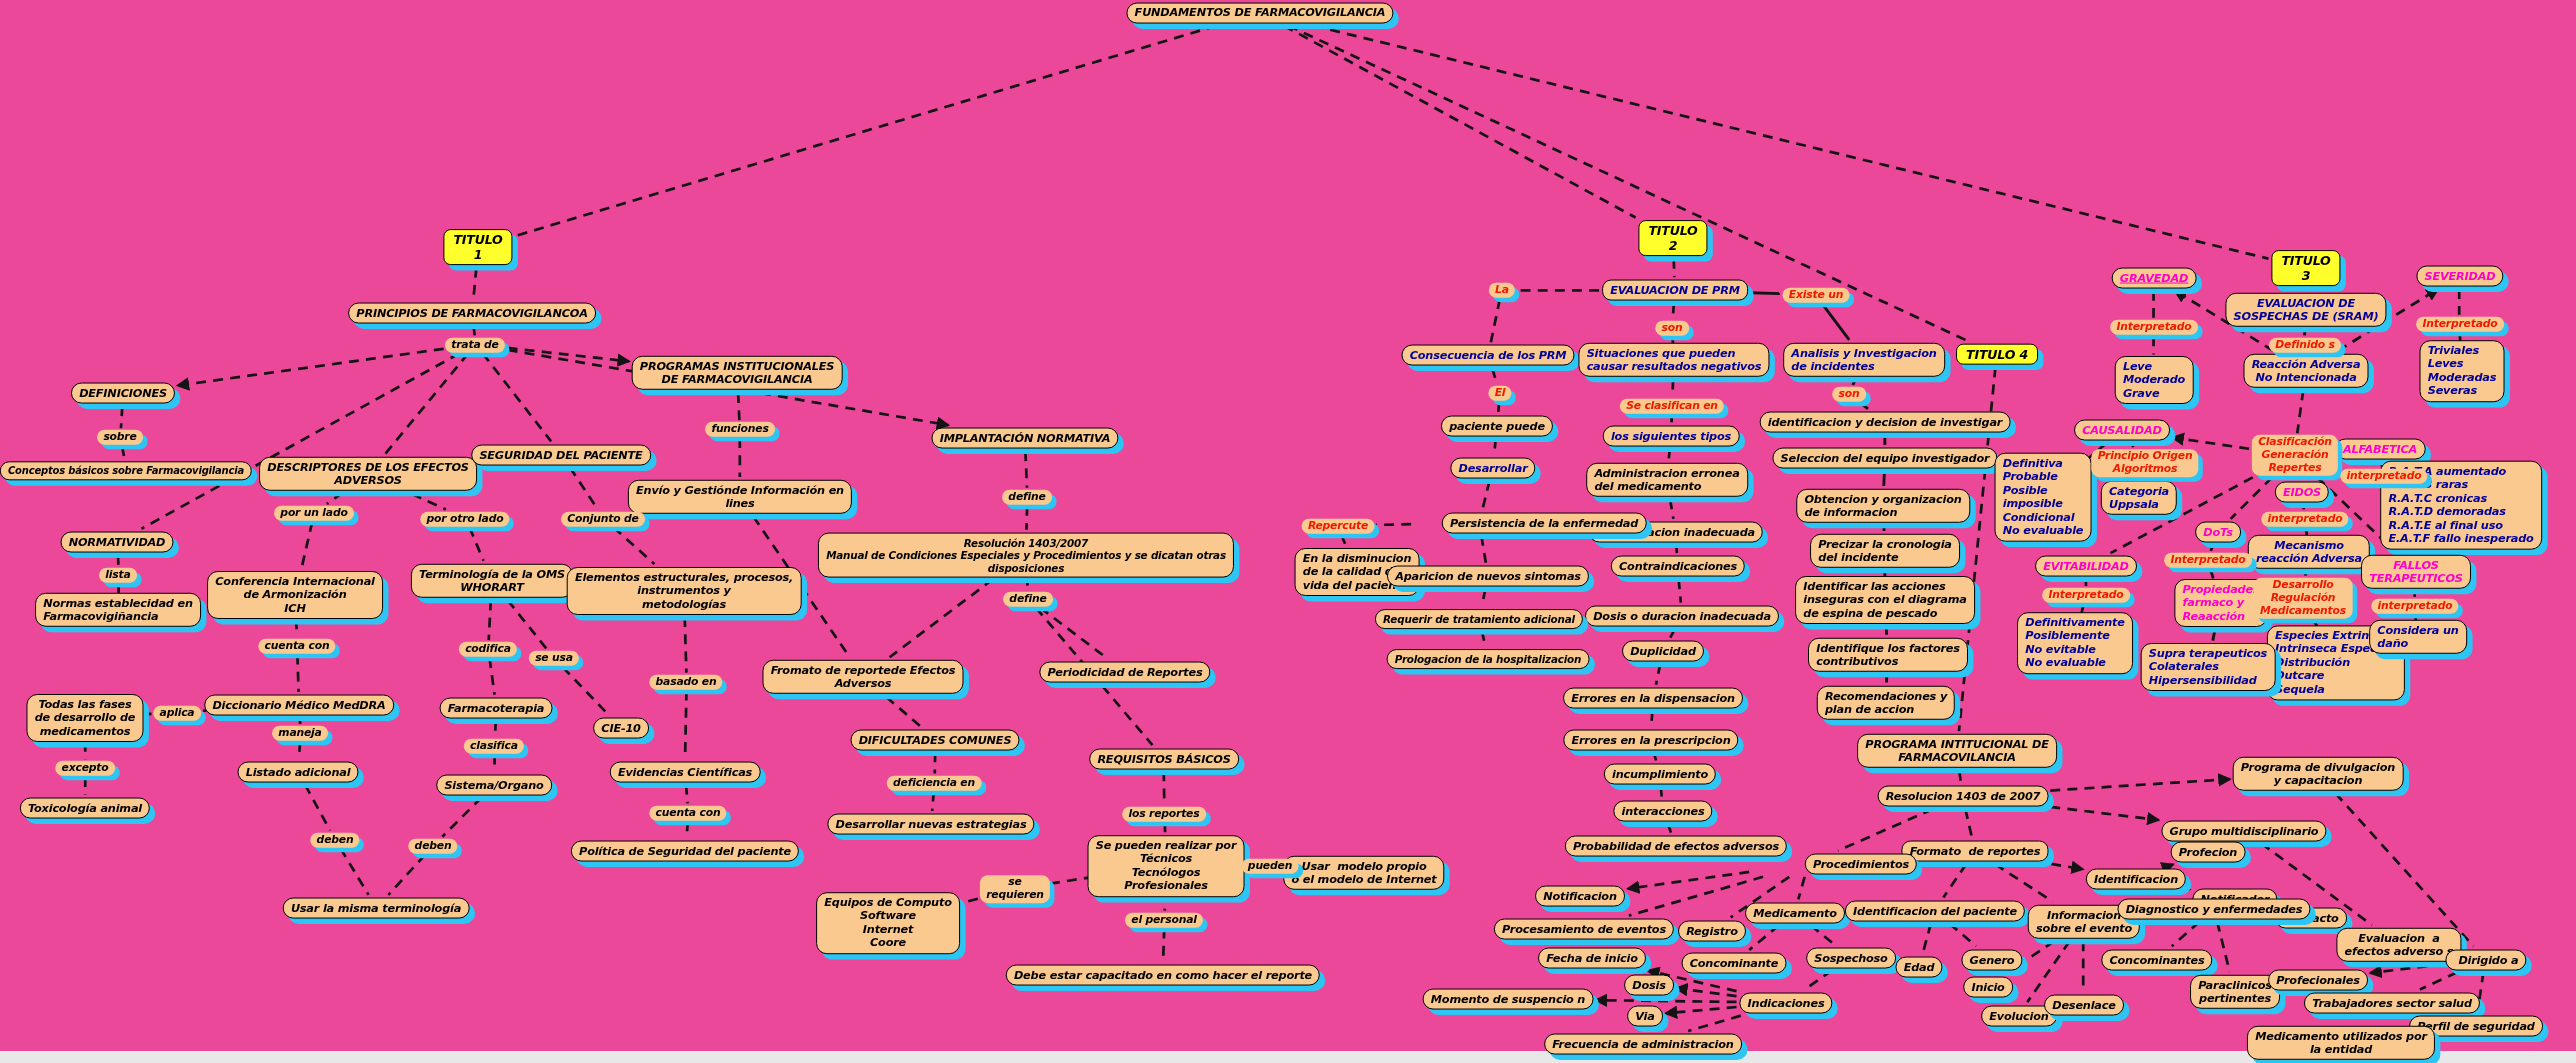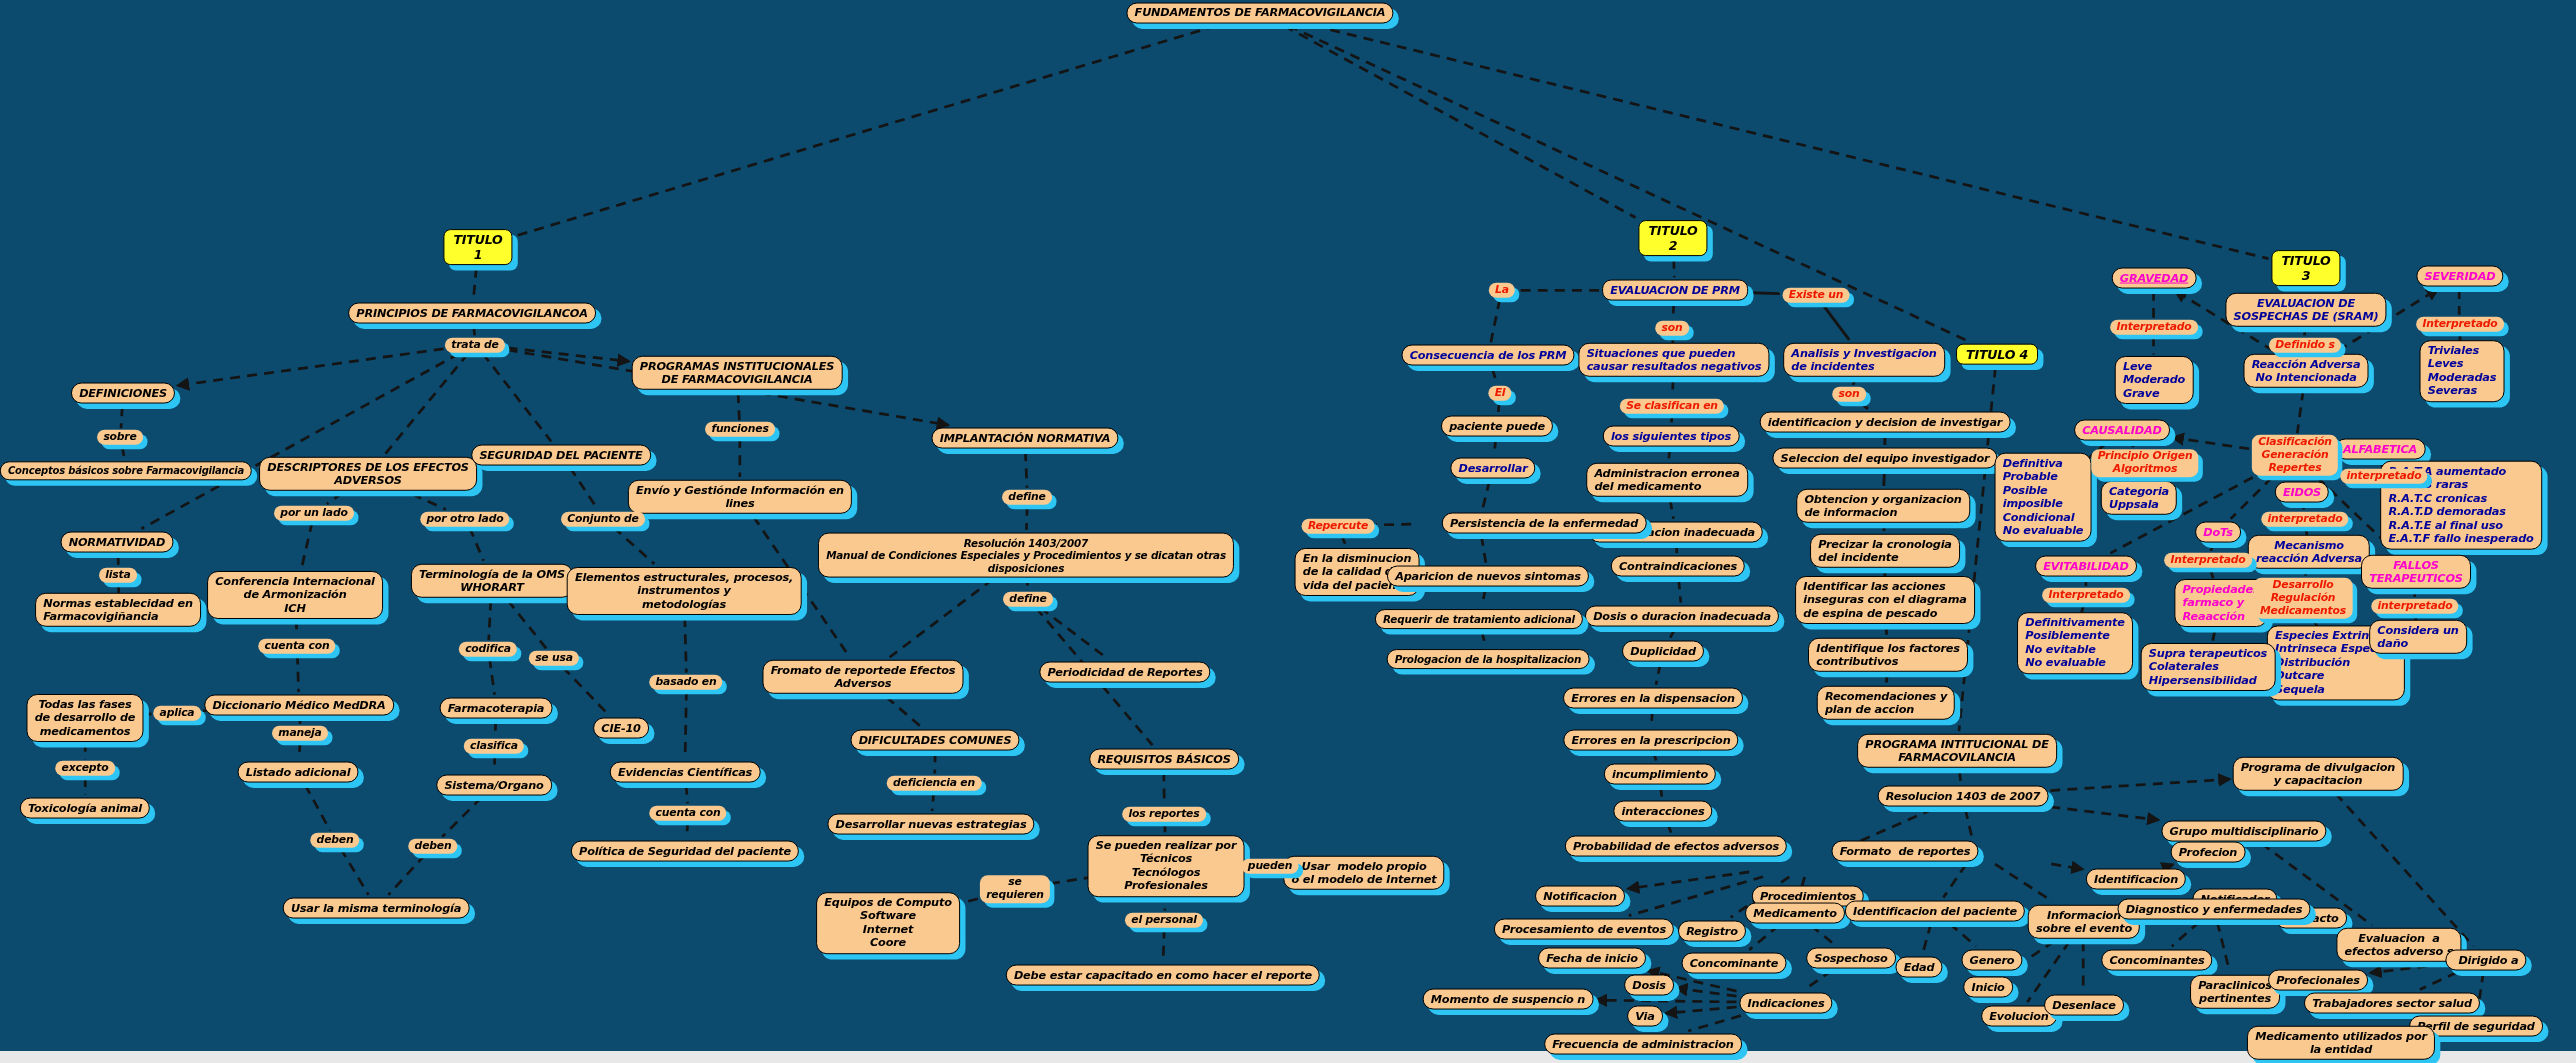--- a/index.html
+++ b/index.html
@@ -24,21 +24,21 @@
   .node.u{text-decoration:underline}
   .c-k{color:var(--text-black)} .c-b{color:var(--text-blue)}
   .c-r{color:var(--text-red)}  .c-m{color:var(--text-magenta)}
   .edge{fill:none}
   .edge.dash{stroke-dasharray:11 8}
   .bottom-strip{position:absolute;left:0;right:0;bottom:0;height:11.7px;background:var(--bottom-strip);z-index:0}
 </style>
 <title>FUNDAMENTOS DE FARMACOVIGILANCIA</title></head>
 <body>
 
-<div id="stage" style="width: 2576px; height: 1063px; background: #0c4a6e;">
+<div id="stage" style="width: 2576px; height: 1063px; background: #ec4899;">
   <svg id="edges" xmlns="http://www.w3.org/2000/svg" width="2576" height="1063" viewBox="0 0 2856 1179">
     <defs>
       <marker id="arr" viewBox="0 0 10 10" refX="8.5" refY="5" markerWidth="15" markerHeight="15" markerUnits="userSpaceOnUse" orient="auto-start-reverse">
         <path d="M0,0 L10,5 L0,10 z" fill="#141414"></path>
       </marker>
     </defs>
   <line x1="1348.6" y1="28.5" x2="571.5" y2="261.6" stroke="#141414" stroke-width="3" class="edge dash"></line>
       <line x1="1423.6" y1="28.5" x2="1813.5" y2="241.3" stroke="#141414" stroke-width="3" class="edge dash"></line>
       <line x1="1456.4" y1="28.5" x2="2515.5" y2="286.9" stroke="#141414" stroke-width="3" class="edge dash"></line>
       <line x1="1428.3" y1="28.5" x2="2182.7" y2="378.5" stroke="#141414" stroke-width="3" class="edge dash"></line>
@@ -413,26 +413,26 @@
       <div class="node box c-b left" style="left: 2075px; top: 643px;">Definitivamente
 Posiblemente
 No evitable
 No evaluable</div>
       <div class="node box c-k" style="left: 1957px; top: 751px;">PROGRAMA INTITUCIONAL DE
 FARMACOVILANCIA</div>
       <div class="node box c-k" style="left: 1963px; top: 796px;">Resolucion 1403 de 2007</div>
       <div class="node box c-k" style="left: 2318px; top: 774px;">Programa de divulgacion
 y capacitacion</div>
       <div class="node box c-k" style="left: 2244px; top: 831px;">Grupo multidisciplinario</div>
-      <div class="node box c-k" style="left: 1905px; top: 851px;">Formato  de reportes</div>
+      <div class="node box c-k" style="left: 1975px; top: 851px; border-radius: 9px;">Formato  de reportes</div>
       <div class="node box c-k" style="left: 2208px; top: 852px; text-align: center;">Profecion</div>
       <div class="node box c-k" style="left: 2136px; top: 879px;">Identificacion</div>
       <div class="node box c-k" style="left: 2235px; top: 899px;">Notificador</div>
       <div class="node box c-k" style="left: 2311px; top: 918px;">Contacto</div>
-      <div class="node box c-k" style="left: 1808px; top: 864px; margin-top: 32px;">Procedimientos</div>
+      <div class="node box c-k" style="left: 1861px; top: 864px;">Procedimientos</div>
       <div class="node box c-k" style="left: 1580px; top: 896px;">Notificacion</div>
       <div class="node box c-k" style="left: 1584px; top: 929px;">Procesamiento de eventos</div>
       <div class="node box c-k" style="left: 1592px; top: 958px;">Fecha de inicio</div>
       <div class="node box c-k" style="left: 1712px; top: 931px;">Registro</div>
       <div class="node box c-k" style="left: 1795px; top: 913px;">Medicamento</div>
       <div class="node box c-k" style="left: 1734px; top: 963px;">Concominante</div>
       <div class="node box c-k" style="left: 1851px; top: 958px;">Sospechoso</div>
       <div class="node box c-k" style="left: 1919px; top: 967px;">Edad</div>
       <div class="node box c-k" style="left: 1935px; top: 911px;">Identificacion del paciente</div>
       <div class="node box c-k" style="left: 1992px; top: 960px;">Genero</div>

